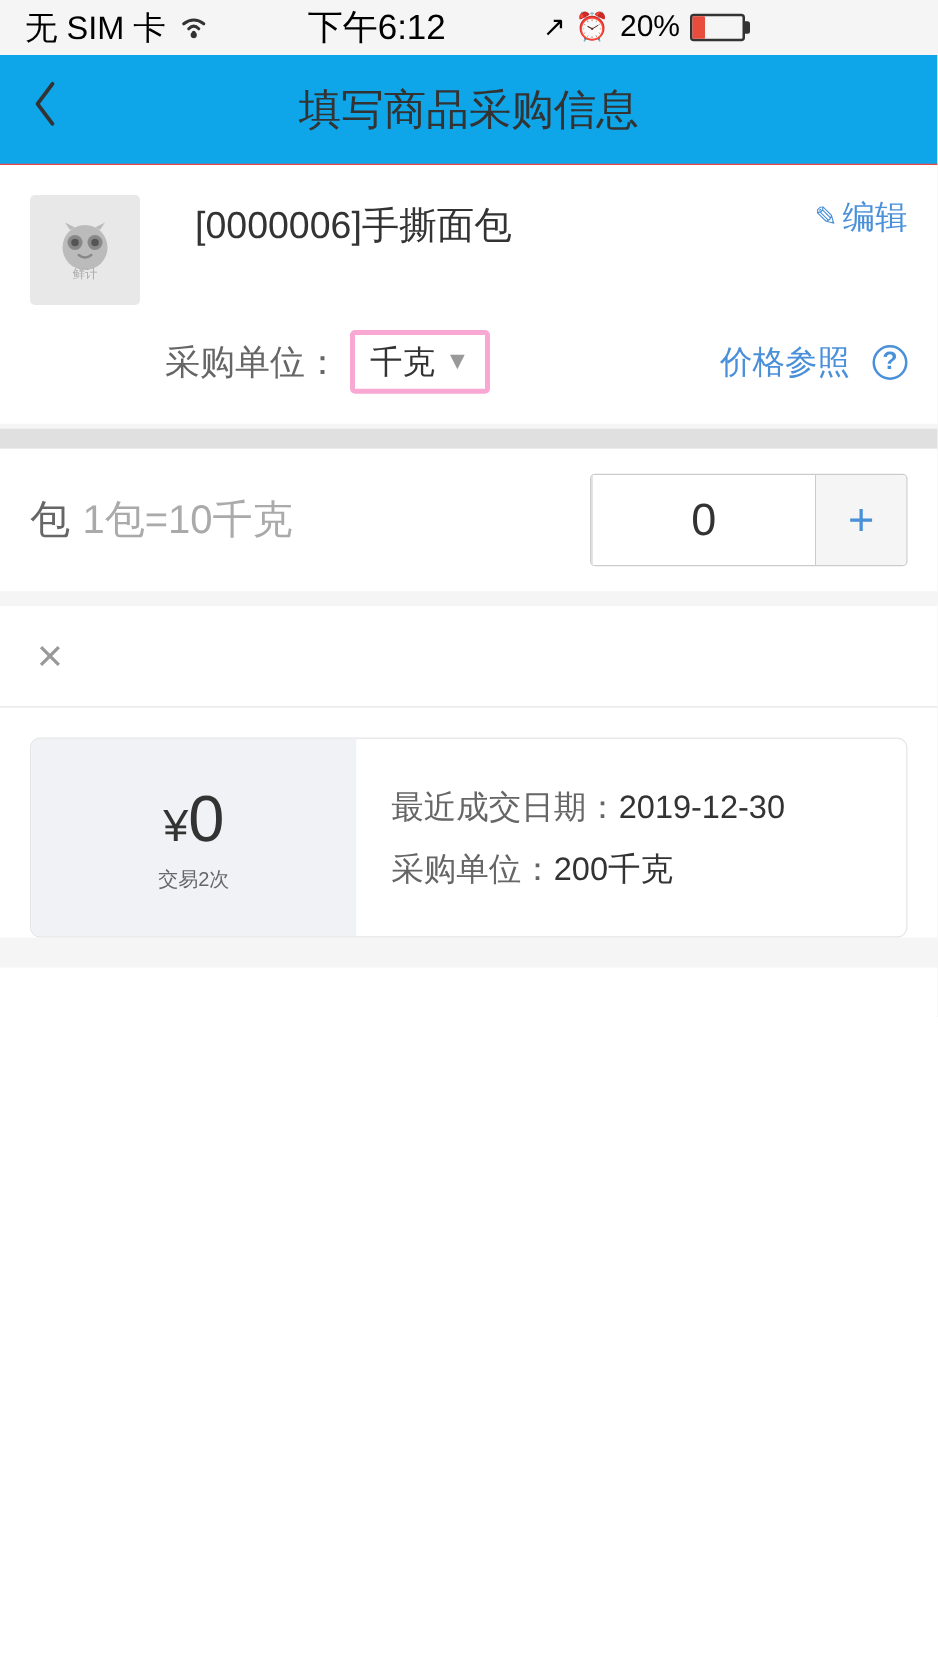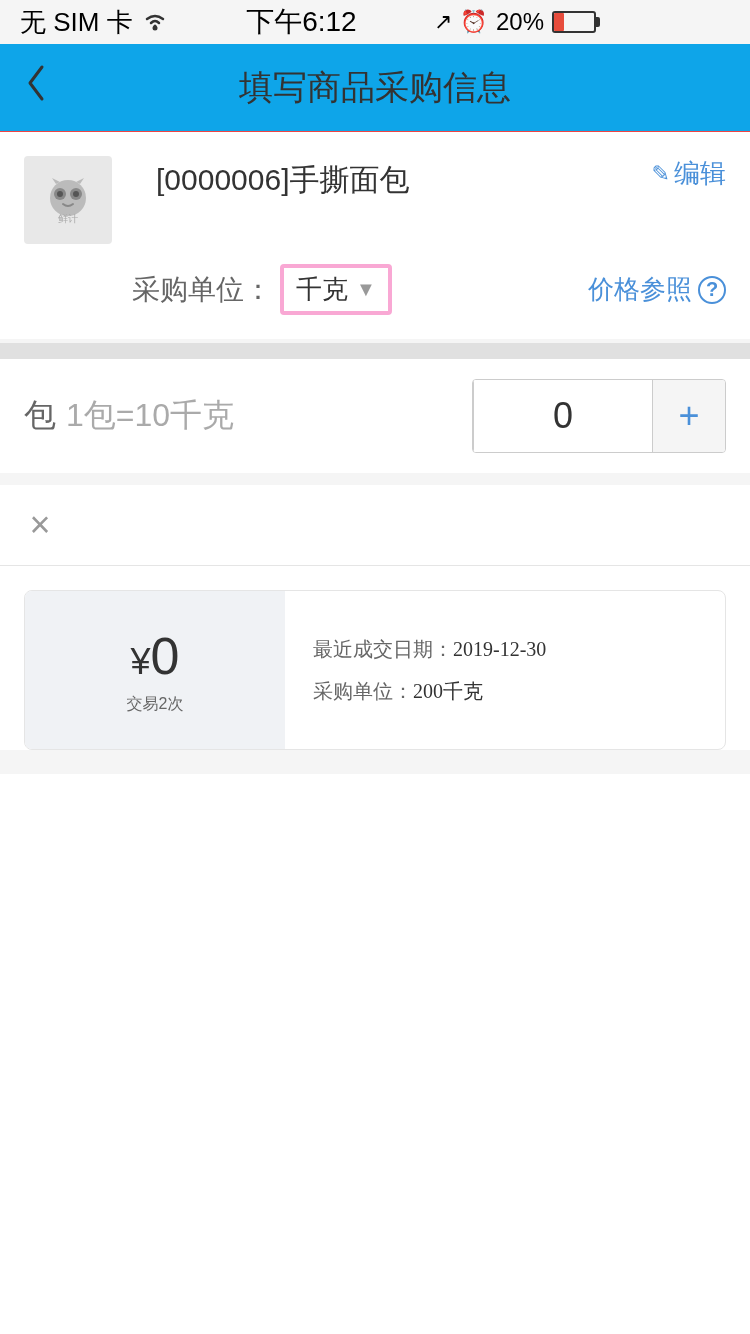--- a/index.html
+++ b/index.html
@@ -157,21 +157,21 @@
     }
     .chevron-down {
       font-size: 20px;
       color: #999;
     }
     .price-ref {
       font-size: 26px;
       color: #4a90d9;
       display: flex;
       align-items: center;
-      gap: 6px;
+      gap: 18px;
       cursor: pointer;
     }
     .price-ref-icon {
       width: 28px;
       height: 28px;
       border: 2px solid #4a90d9;
       border-radius: 50%;
       display: inline-flex;
       align-items: center;
       justify-content: center;
@@ -329,24 +329,23 @@
     }
     .card-right {
       flex: 1;
       padding: 24px 28px;
       display: flex;
       flex-direction: column;
       justify-content: center;
       gap: 14px;
     }
     .card-detail-row {
-      font-size: 20px;
+      font-size: 26px;
       color: #333;
       line-height: 1.4;
-      font-family: Liberation Serif, serif;
     }
     .card-detail-label {
       color: #666;
     }
 
     
     .bottom-space {
       background: #fff;
       flex: 1;
       min-height: 600px;

